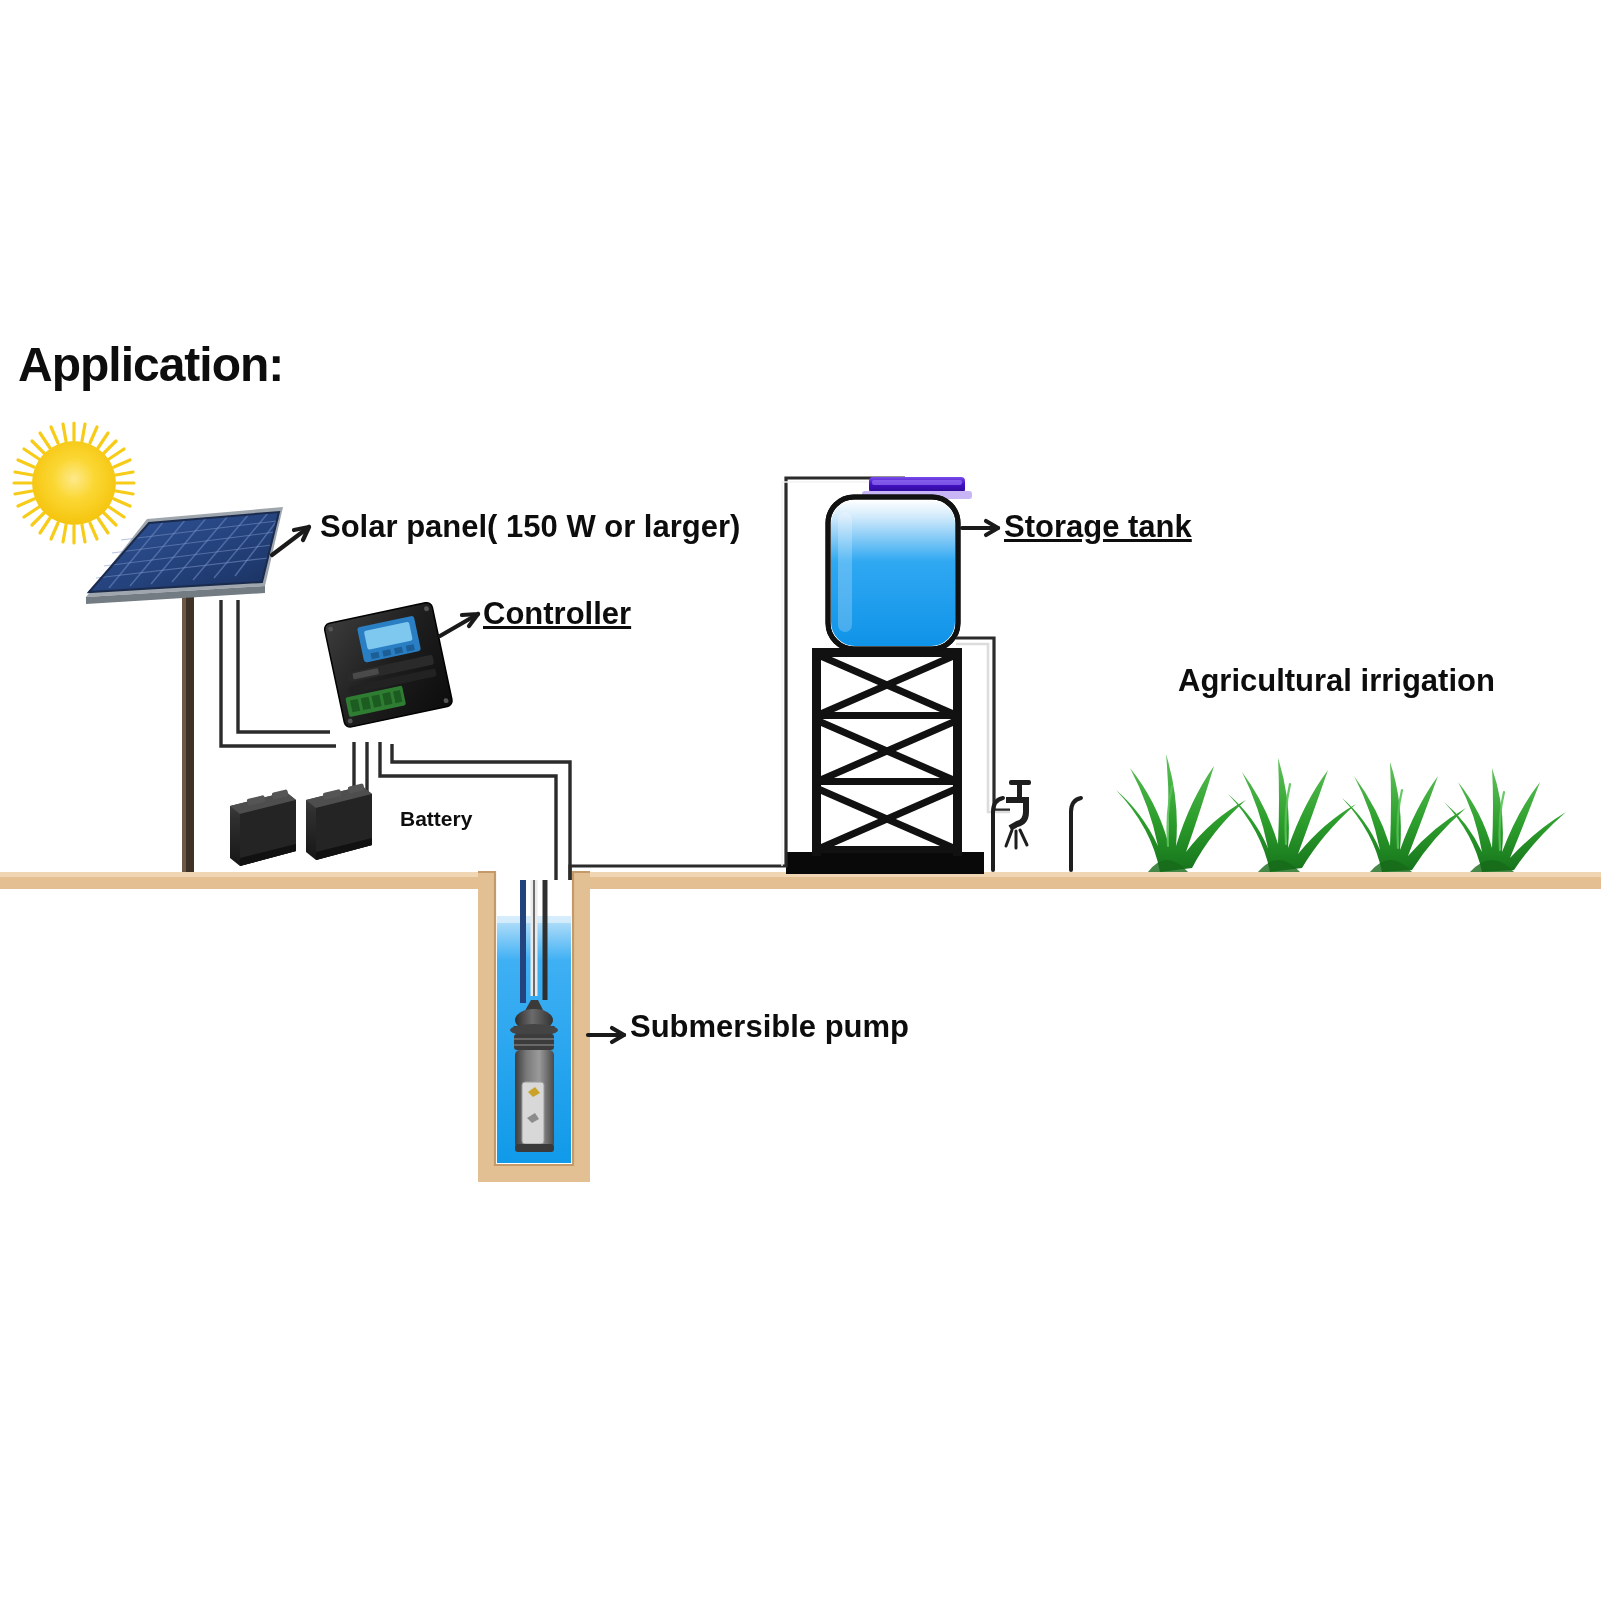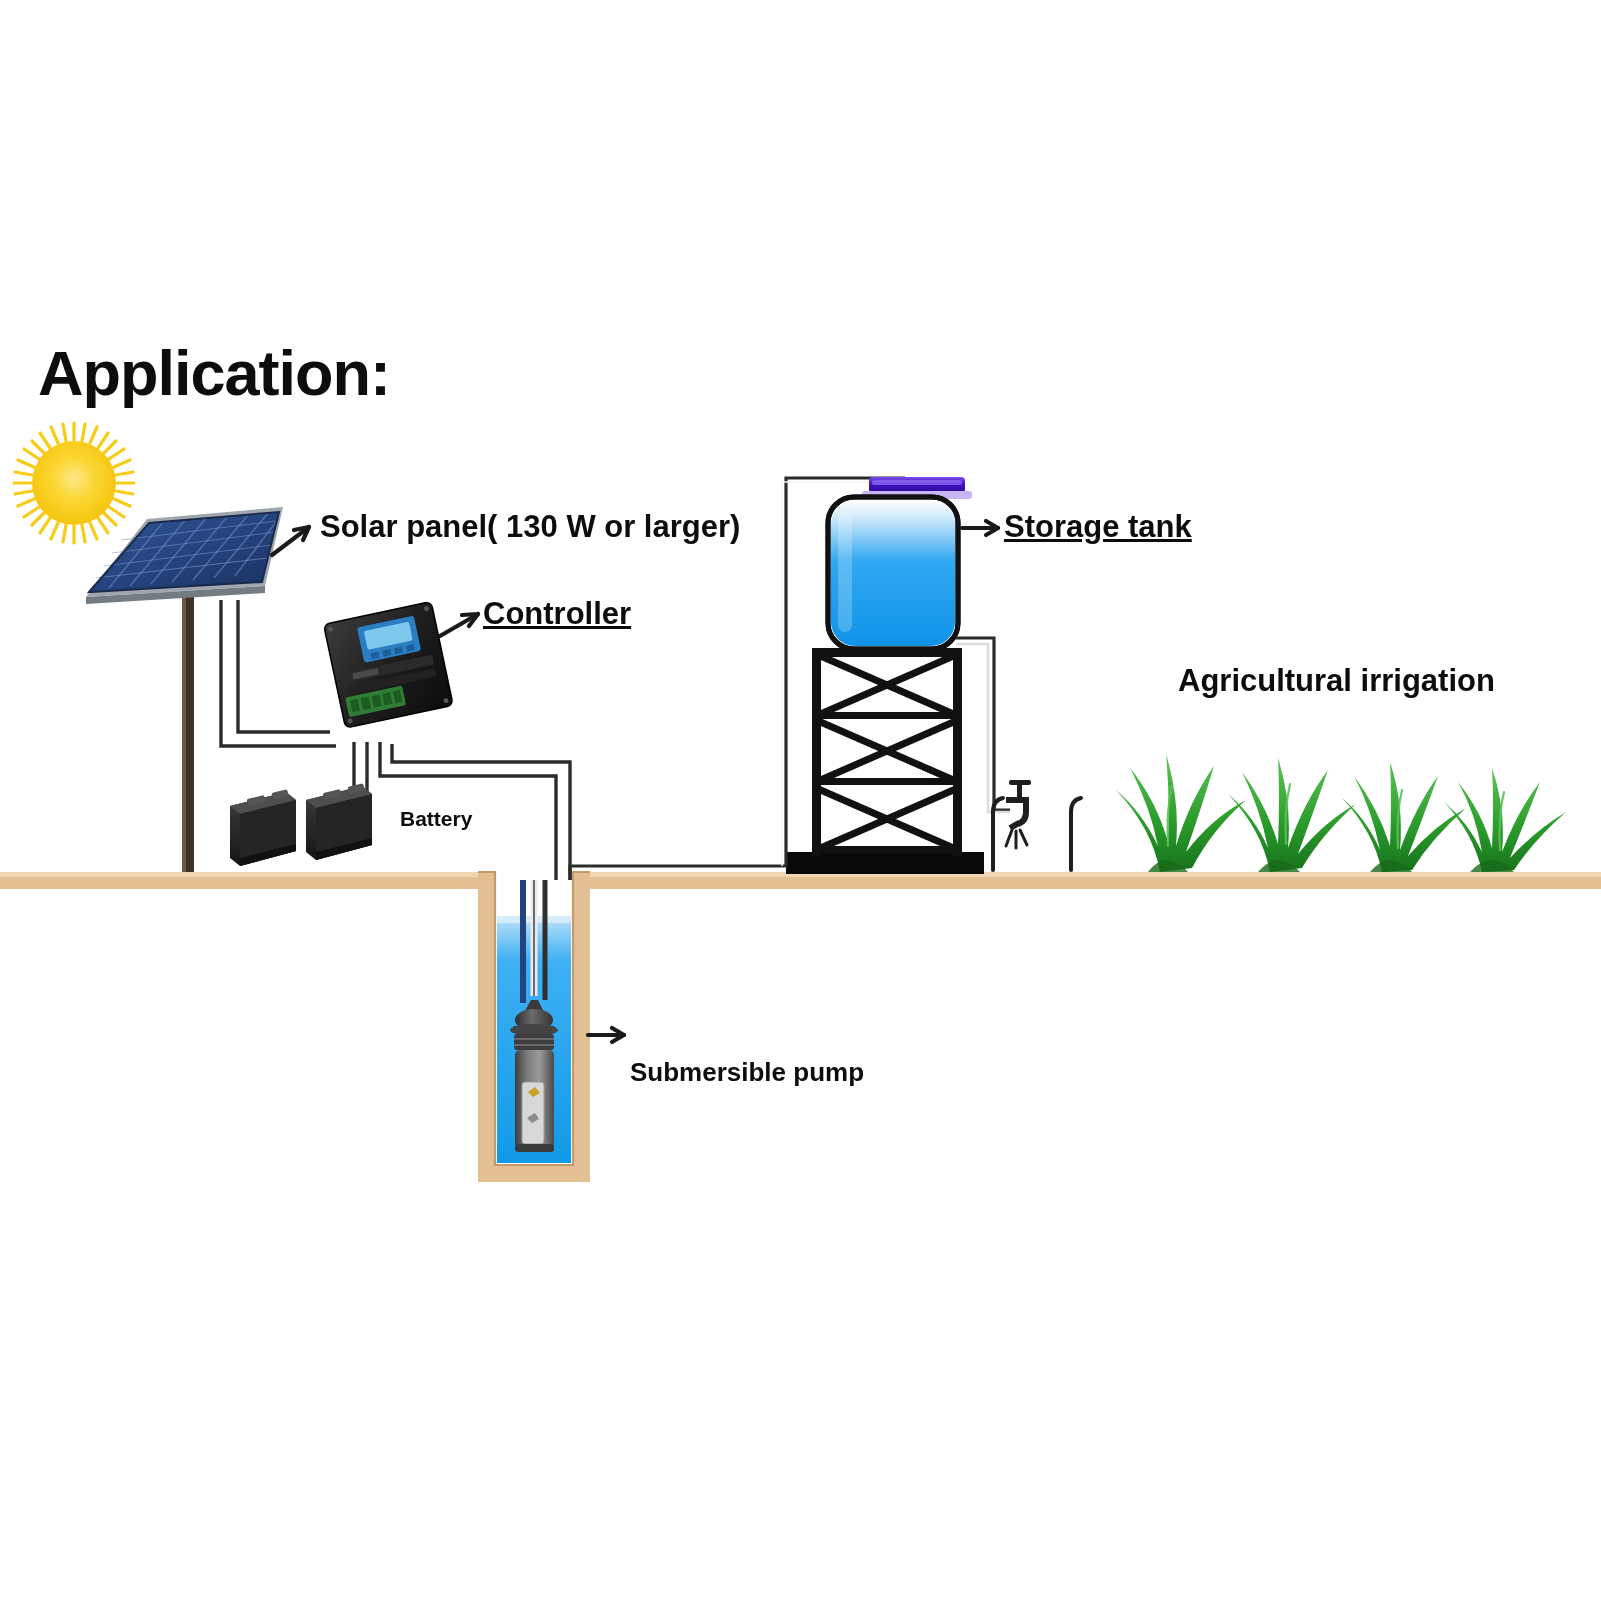--- a/index.html
+++ b/index.html
@@ -1,26 +1,26 @@
 <!DOCTYPE html>
 <html><head>
 <meta charset="utf-8">
 <style>
   html,body{margin:0;padding:0;background:#ffffff;}
   body{width:1601px;height:1601px;font-family:"Liberation Sans",sans-serif;overflow:hidden;}
   #stage{position:relative;width:1601px;height:1601px;background:#ffffff;}
   #stage svg{position:absolute;left:0;top:0;width:1601px;height:1601px;}
   .lbl{position:absolute;font-family:"Liberation Sans",sans-serif;font-weight:bold;color:#0d0d0d;white-space:nowrap;}
-  #page-title{left:18px;top:337px;font-size:63px;letter-spacing:-1px;margin-left:20px;}
+  #page-title{left:18px;top:337px;font-size:48px;letter-spacing:-1px;}
   #lbl-solar{left:320px;top:509px;font-size:31px;}
   #lbl-controller{left:483px;top:596px;font-size:31px;text-decoration:underline;}
   #lbl-battery{left:400px;top:807px;font-size:21px;}
   #lbl-tank{left:1004px;top:509px;font-size:31px;text-decoration:underline;}
   #lbl-irrig{left:1178px;top:663px;font-size:31px;}
-  #lbl-pump{left:630px;top:1057px;font-size:26px;}
+  #lbl-pump{left:630px;top:1009px;font-size:31px;}
 </style>
 </head>
 <body>
 
 <div id="stage">
 
 <svg viewBox="0 0 1601 1601" xmlns="http://www.w3.org/2000/svg">
   <defs>
     <linearGradient id="gWater" x1="0" y1="0" x2="0" y2="1">
       <stop offset="0%" stop-color="#ffffff"></stop>
@@ -378,20 +378,20 @@
 
     <path d="M962 528 L998 528"></path>
     <path d="M998 528 L986 521 M998 528 L986 535"></path>
 
     <path d="M588 1035 L624 1035"></path>
     <path d="M624 1035 L612 1028 M624 1035 L612 1042"></path>
   </g>
 </svg>
 
 <div class="lbl" id="page-title">Application:</div>
-<div class="lbl" id="lbl-solar">Solar panel( 130 W or larger)</div>
+<div class="lbl" id="lbl-solar">Solar panel( 150 W or larger)</div>
 <div class="lbl" id="lbl-controller">Controller</div>
 <div class="lbl" id="lbl-battery">Battery</div>
 <div class="lbl" id="lbl-tank">Storage tank</div>
 <div class="lbl" id="lbl-irrig">Agricultural irrigation</div>
 <div class="lbl" id="lbl-pump">Submersible pump</div>
 
 </div>
 
 </body></html>

